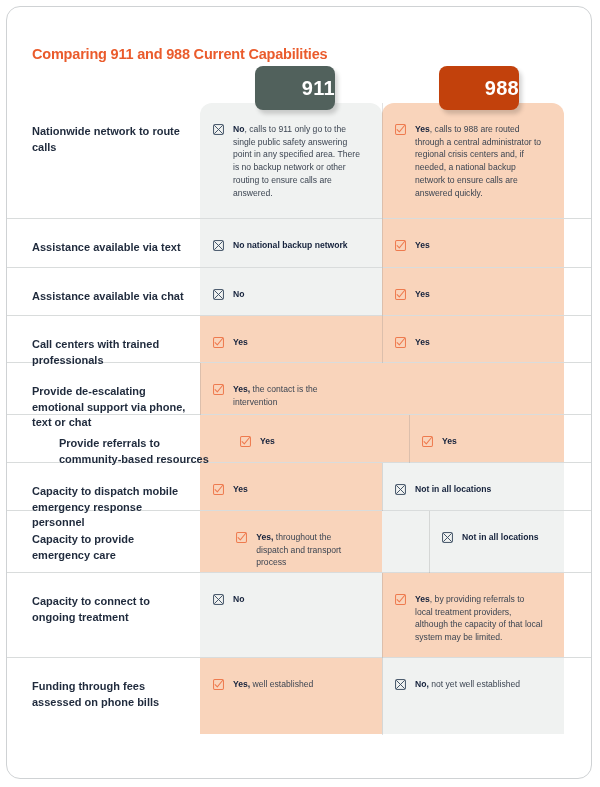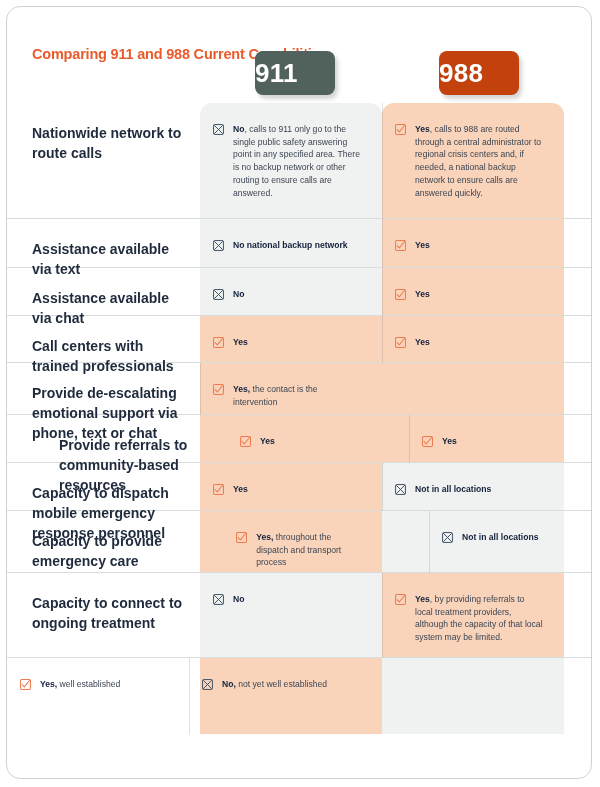--- a/index.html
+++ b/index.html
@@ -53,30 +53,30 @@
     width: 100%;
   }
   .band-cell.peach { background: #f9d4bb; }
   .band-cell.gray  { background: #f0f2f1; }
 
   .band .band-cell:first-child { border-radius: 12px 12px 0 0; }
 
   
   .tab {
     position: absolute;
-    top: 44px;
+    top: 59px;
     width: 80px;
     height: 44px;
     border-radius: 8px;
     color: #ffffff;
-    font-size: 26px;
+    font-size: 20px;
     font-weight: bold;
     display: flex;
     align-items: center;
-    justify-content: flex-start;
+    justify-content: flex-end;
     box-shadow: 3px 4px 4px rgba(0,0,0,0.17);
     letter-spacing: 0.3px;
   }
   .tab-911 {
     left: 248px;
     background: #51615c;
   }
   .tab-988 {
     left: 432px;
     background: #c2410c;
@@ -94,21 +94,21 @@
     box-sizing: border-box;
     display: flex;
     border-bottom: 1px solid #d9dcdc;
   }
   .row:last-child { border-bottom: none; }
 
   .cell-label {
     box-sizing: border-box;
     width: 193px;
     padding: 21px 14px 0 25px;
-    font-size: 14px;
+    font-size: 11px;
     font-weight: bold;
     line-height: 1.42;
     color: #1f2a3c;
   }
 
   .cell-ans {
     box-sizing: border-box;
     width: 182px;
     padding: 20px 20px 0 13px;
     display: flex;
@@ -359,20 +359,21 @@
           <span class="mark">
             <svg width="11" height="11" viewBox="0 0 12 12">
               <rect x="0.6" y="0.6" width="10.8" height="10.8" rx="1.3" fill="none" stroke="#ee7a4e" stroke-width="1.1"></rect>
               <path d="M2.3 6.1 L4.7 8.6 L10.4 1.6" fill="none" stroke="#ee7a4e" stroke-width="1.1" stroke-linecap="round" stroke-linejoin="round"></path>
             </svg>
           </span>
           <div class="ans-text"><span class="lead">Yes</span><span>, by providing referrals to local treatment providers, although the capacity of that local system may be limited.</span></div>
         </div>
       </div>
       <div class="row" style="height: 76px;">
+        <div class="cell-label">Funding through fees assessed on phone bills</div>
         <div class="cell-ans">
           <span class="mark">
             <svg width="11" height="11" viewBox="0 0 12 12">
               <rect x="0.6" y="0.6" width="10.8" height="10.8" rx="1.3" fill="none" stroke="#ee7a4e" stroke-width="1.1"></rect>
               <path d="M2.3 6.1 L4.7 8.6 L10.4 1.6" fill="none" stroke="#ee7a4e" stroke-width="1.1" stroke-linecap="round" stroke-linejoin="round"></path>
             </svg>
           </span>
           <div class="ans-text"><span class="lead">Yes,</span><span> well established</span></div>
         </div>
         <div class="cell-ans has-divider">

